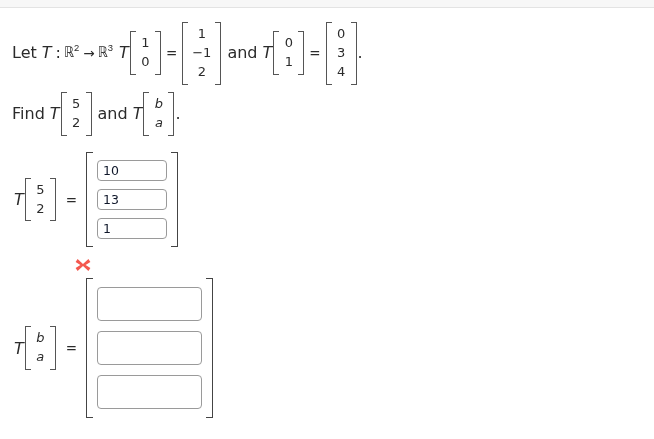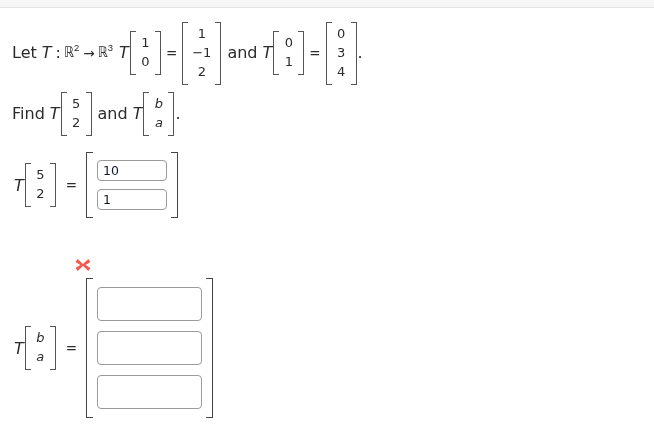--- a/index.html
+++ b/index.html
@@ -246,20 +246,21 @@
       </span>
       <span class="brk r"></span>
     </span>
   </span>
   <span class="eqsign">=</span>
 
   <span class="inputvec">
     <span class="brk l"></span>
     <span class="stack">
       <input class="ansbox" type="text" value="10" style="">
+      <input class="ansbox" type="text" value="13" style="">
       <input class="ansbox" type="text" value="1" style="">
     </span>
     <span class="brk r"></span>
   </span>
 </div>
 
 <div id="wrong-mark">
   <svg width="18" height="18" viewBox="0 0 18 18" aria-hidden="true">
     <path d="M3.6 3.0 L9 8.1 L14.4 3.0 L16.4 6.0 L11.6 9.0 L16.4 12.0 L14.4 15.0 L9 9.9 L3.6 15.0 L1.6 12.0 L6.4 9.0 L1.6 6.0 Z" fill="#f4584f"></path>
   </svg>

